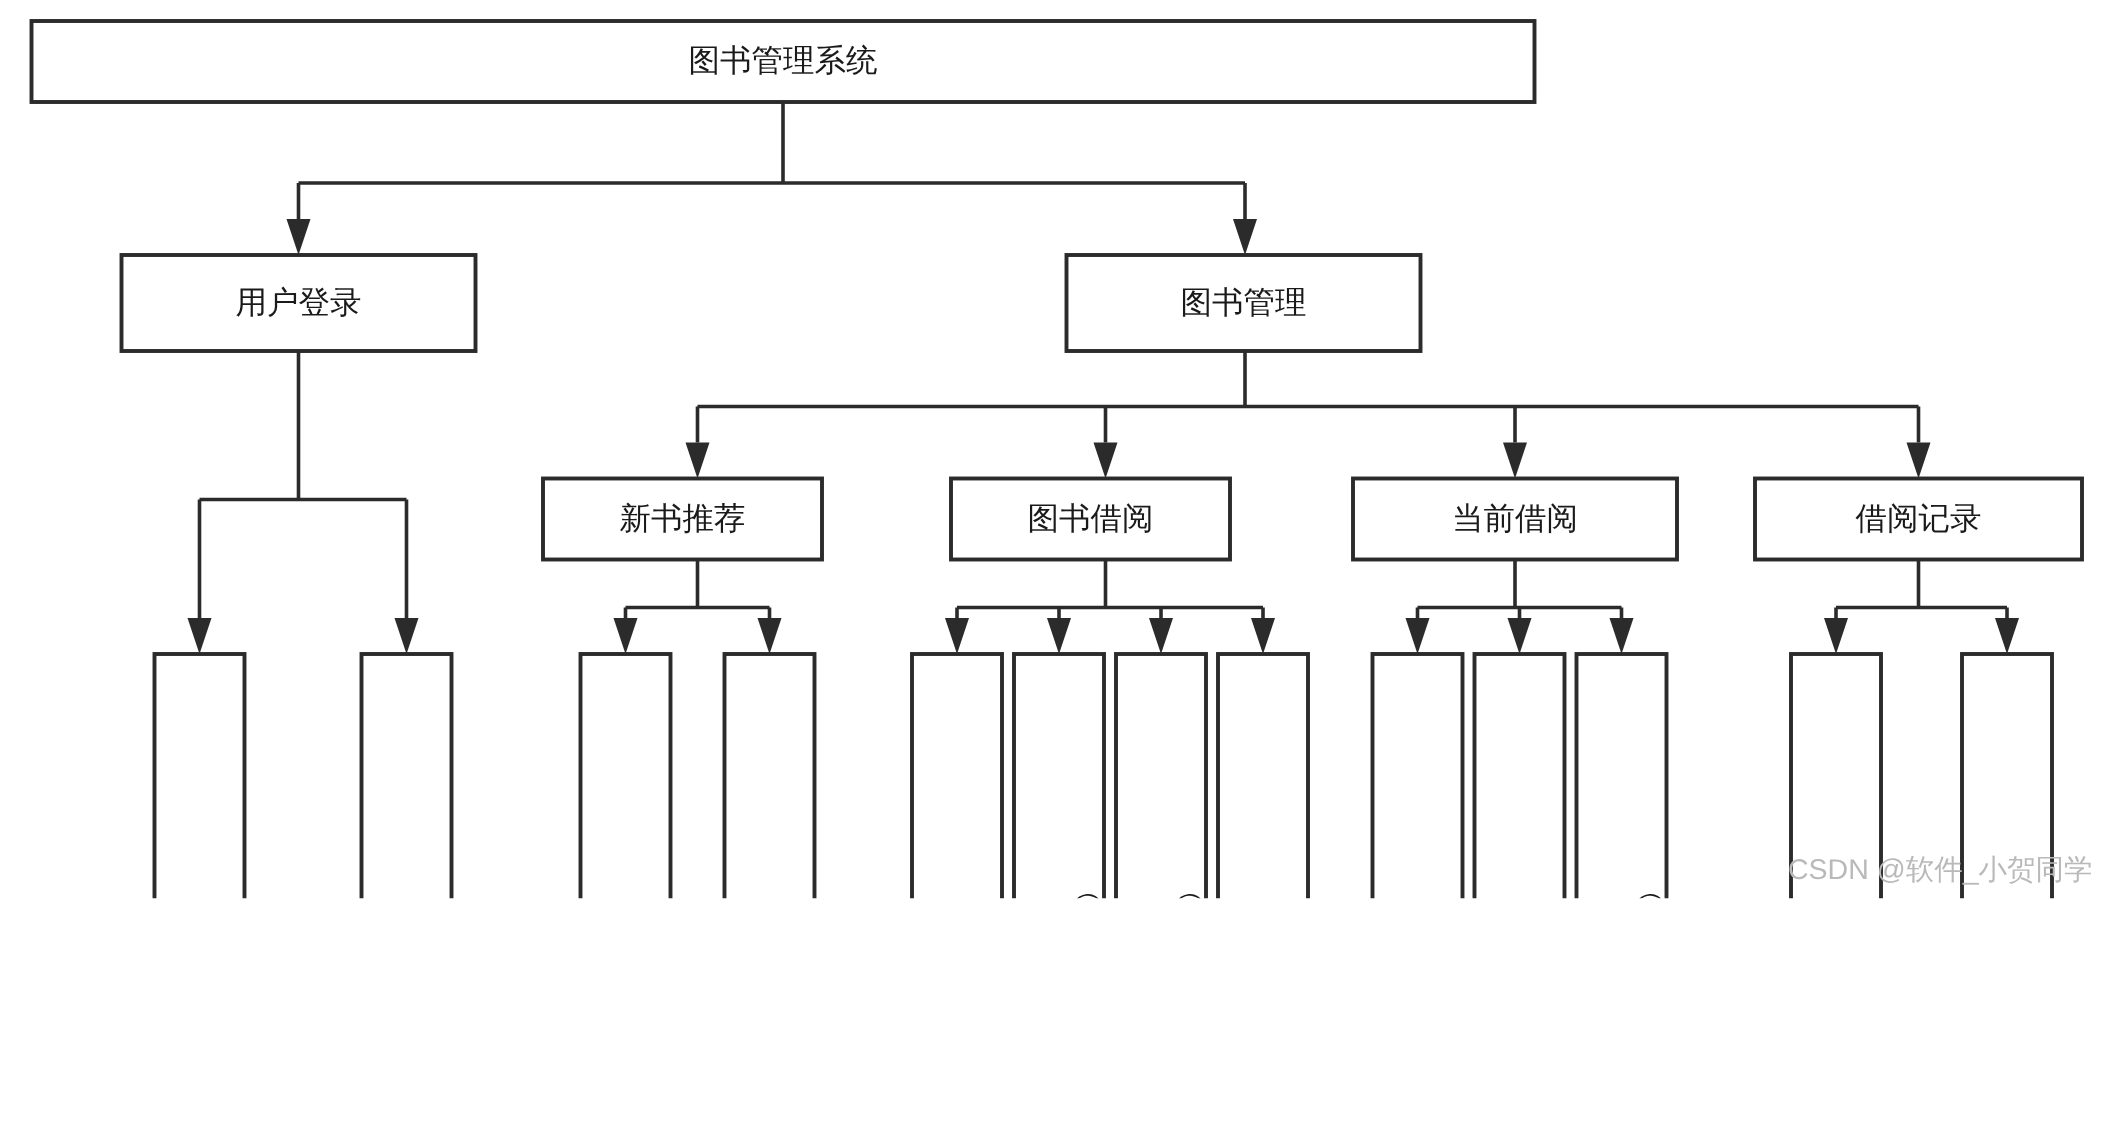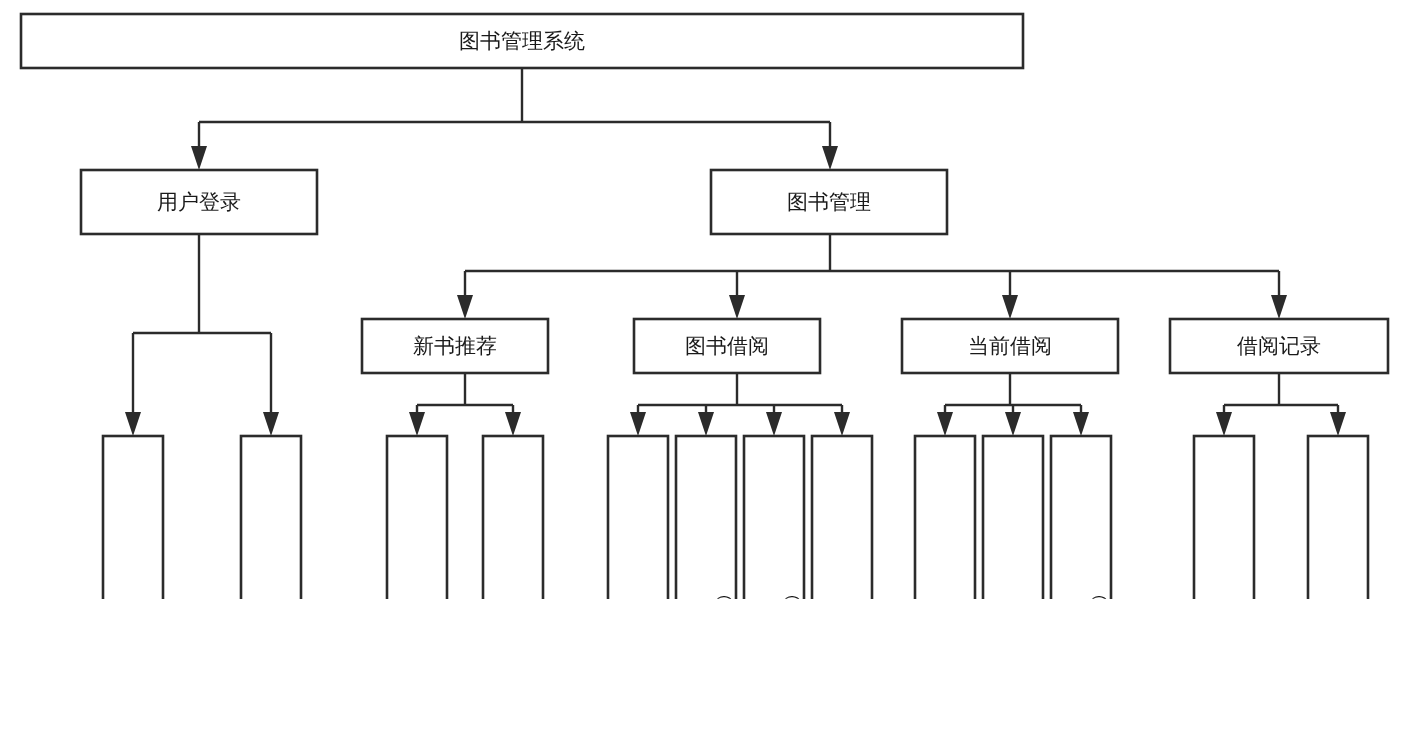--- a/index.html
+++ b/index.html
@@ -205,14 +205,15 @@
   <div class="node-label-v" style="left:744px; top:443px; width:60px; height:292px;">编辑图书（管理员）</div>
   <div class="node-label-v" style="left:812px; top:505px; width:60px; height:230px;">借阅图书</div>
 
   <div class="node-label-v" style="left:915px; top:505px; width:60px; height:230px;">查询图书</div>
   <div class="node-label-v" style="left:983px; top:505px; width:60px; height:230px;">归还图书</div>
   <div class="node-label-v" style="left:1051px; top:443px; width:60px; height:292px;">确认归还（管理员）</div>
 
   <div class="node-label-v" style="left:1194px; top:465px; width:60px; height:270px;">新增借阅记录</div>
   <div class="node-label-v" style="left:1308px; top:465px; width:60px; height:270px;">查询借阅记录</div>
 
+  <div class="watermark">CSDN @软件_小贺同学</div>
 
 </div>
 
 </body></html>

